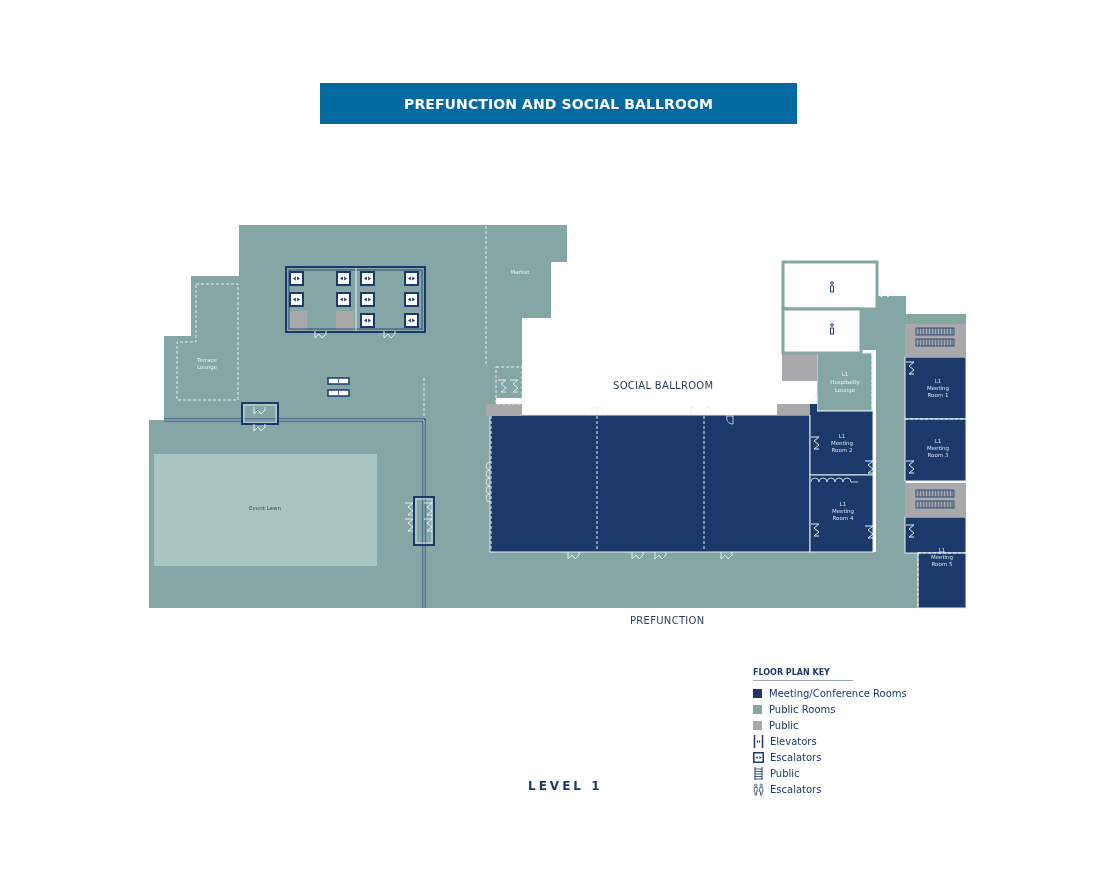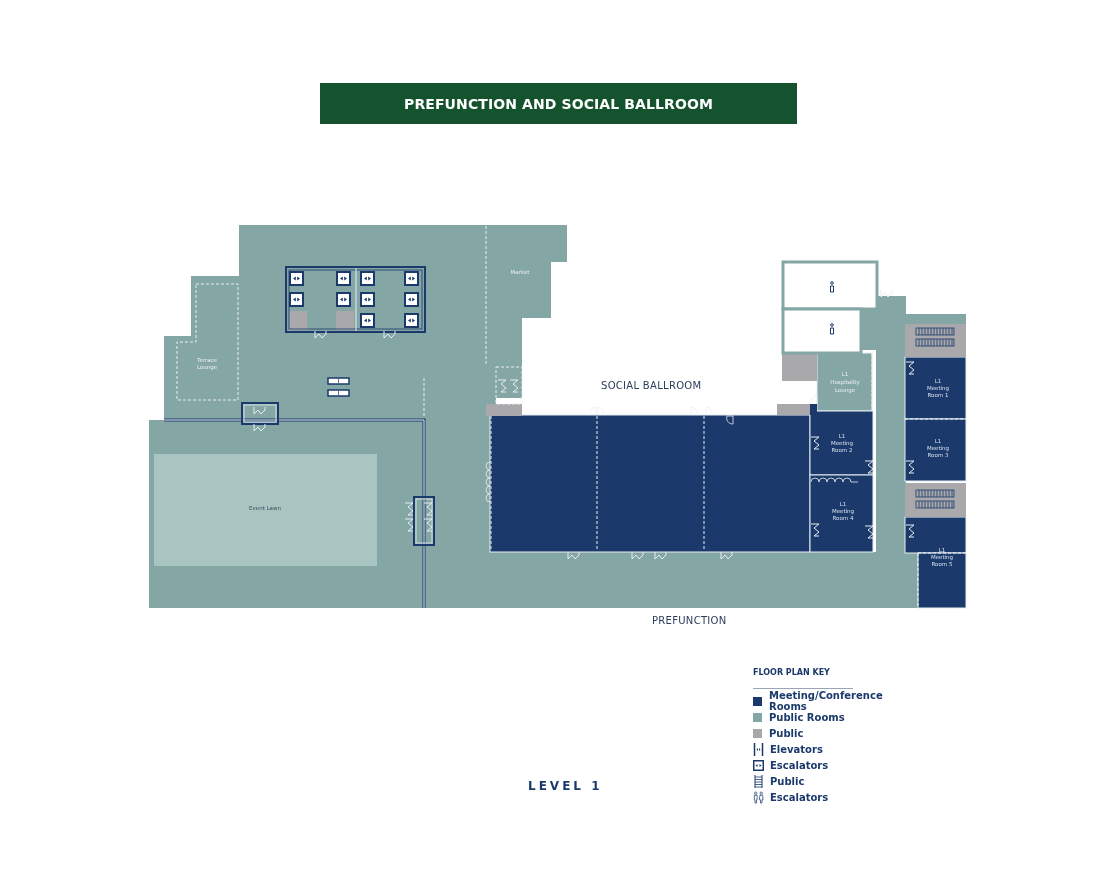--- a/index.html
+++ b/index.html
@@ -1,41 +1,41 @@
 <!DOCTYPE html>
 <html><head>
   <meta charset="utf-8">
   <style>
     html, body { margin: 0; padding: 0; background: #ffffff; }
     body { width: 1110px; height: 886px; position: relative; overflow: hidden; font-family: "DejaVu Sans", sans-serif; }
     .title-banner {
       position: absolute; left: 320px; top: 83px; width: 477px; height: 41px;
-      background: #14532d; color: #ffffff; display: flex; align-items: center; justify-content: center;
+      background: #0369a1; color: #ffffff; display: flex; align-items: center; justify-content: center;
       font-family: "DejaVu Sans", sans-serif; font-weight: bold; font-size: 14px; letter-spacing: 0.1px;
     }
     svg.plan { position: absolute; left: 0; top: 0; }
     .lbl-small { font-family: "DejaVu Sans", sans-serif; font-size: 5.5px; fill: #e8f0f0; }
     .lbl-small-dark { font-family: "DejaVu Sans", sans-serif; font-size: 5.5px; fill: #3b4b5c; }
     .lbl-room { font-family: "DejaVu Sans", sans-serif; font-size: 5.5px; fill: #d7e1ee; }
     .area-label {
-      position: absolute; font-family: "DejaVu Sans", sans-serif; font-size: 10px; color: #2a3d5a; letter-spacing: 0.3px;
+      position: absolute; font-family: "DejaVu Sans", sans-serif; font-size: 10px; color: #2a3d5a; letter-spacing: 0.3px; margin-left: 12px;
     }
     .level-label {
       position: absolute; left: 528px; top: 779px; font-family: "DejaVu Sans", sans-serif; font-weight: bold;
       font-size: 12px; color: #1b3a6b; letter-spacing: 3px;
     }
     .legend { position: absolute; left: 753px; top: 668px; width: 170px; }
     .legend-title {
       font-family: "DejaVu Sans", sans-serif; font-weight: bold; font-size: 8px; color: #1b3a6b;
-      padding-bottom: 11px; border-bottom: 1px solid #9aa6b4; width: 100px; margin-bottom: 4px;
+      padding-bottom: 3px; border-bottom: 1px solid #9aa6b4; width: 100px; margin-bottom: 4px;
     }
     .legend-item { display: flex; align-items: center; height: 16px; }
     .legend-swatch { width: 9px; height: 9px; margin-right: 7px; flex: 0 0 9px; }
     .legend-icon { width: 11px; height: 12px; margin-right: 6px; flex: 0 0 11px; display: flex; align-items: center; justify-content: center; }
-    .legend-text { font-family: "DejaVu Sans", sans-serif; font-size: 10px; color: #1b3a6b; font-weight: bold; }
+    .legend-text { font-family: "DejaVu Sans", sans-serif; font-size: 10px; color: #1b3a6b; }
   </style>
 </head>
 <body>
 
 <div class="title-banner">PREFUNCTION AND SOCIAL BALLROOM</div>
 
 <svg class="plan" width="1110" height="886" viewBox="0 0 1110 886">
   <defs>
     <g id="elev">
       <rect x="0" y="0" width="13" height="13" fill="#ffffff" stroke="#1b3a6b" stroke-width="2"></rect>
@@ -257,21 +257,21 @@
     <text x="843" y="513" text-anchor="middle" class="lbl-room">Meeting</text>
     <text x="843" y="520" text-anchor="middle" class="lbl-room">Room 4</text>
 
     <text x="942" y="552" text-anchor="middle" class="lbl-room">L1</text>
     <text x="942" y="559" text-anchor="middle" class="lbl-room">Meeting</text>
     <text x="942" y="566" text-anchor="middle" class="lbl-room">Room 5</text>
   </g>
 </svg>
 
 <div class="area-label" style="left:601px; top:380px;">SOCIAL BALLROOM</div>
-<div class="area-label" style="left:652px; top:615px;">PREFUNCTION</div>
+<div class="area-label" style="left:618px; top:615px;">PREFUNCTION</div>
 
 <div class="level-label">LEVEL 1</div>
 
 <div class="legend">
   <div class="legend-title">FLOOR PLAN KEY</div>
 
   <div class="legend-item">
     <span class="legend-swatch" style="background:#1b3a6b;"></span>
     <span class="legend-text">Meeting/Conference Rooms</span>
   </div>

